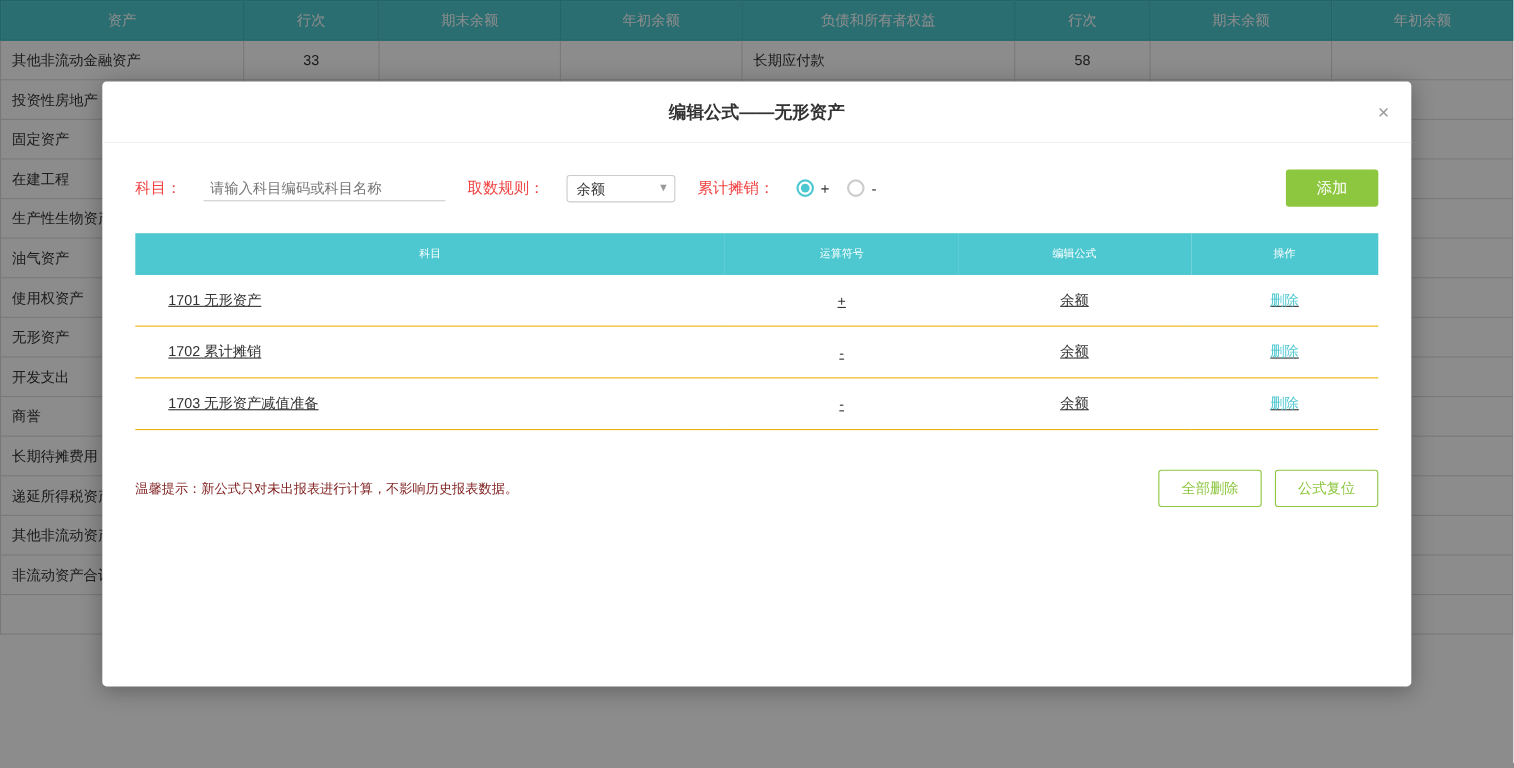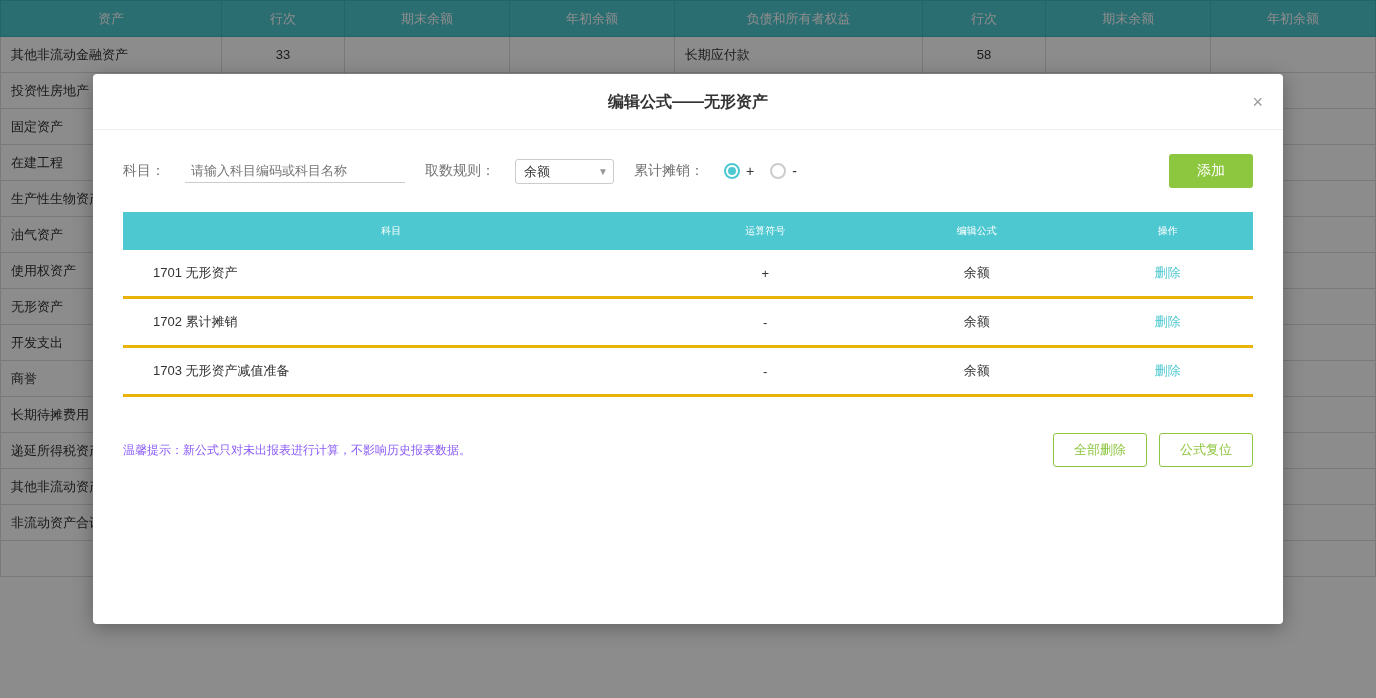--- a/index.html
+++ b/index.html
@@ -99,21 +99,21 @@
 
     
     .form-row {
       display: flex;
       align-items: center;
       gap: 20px;
       margin-bottom: 24px;
     }
 
     .form-label {
-      color: #737373;
+      color: #ef4444;
       white-space: nowrap;
       font-size: 14px;
     }
 
     .form-input {
       border: none;
       border-bottom: 1px solid #ccc;
       outline: none;
       padding: 4px 6px;
       font-size: 13px;
@@ -255,21 +255,21 @@
 
     
     .modal-footer {
       padding: 16px 30px 20px;
       display: flex;
       align-items: center;
       justify-content: space-between;
     }
 
     .tip-text {
-      color: #8b5cf6;
+      color: #7f1d1d;
       font-size: 12px;
       text-align: center;
     }
 
     .footer-buttons {
       display: flex;
       gap: 12px;
     }
 
     .btn-outline {
@@ -278,21 +278,22 @@
       color: #8dc63f;
       border-radius: 3px;
       padding: 7px 20px;
       font-size: 13px;
       cursor: pointer;
       font-family: inherit;
     }
 
     
     .data-table tbody tr td {
-      border-bottom: 3px solid #eab308;
+      border-bottom: 1px solid #eab308;
+      text-decoration: underline;
     }
   </style>
 </head>
 <body>
 
 <div class="bg-table-wrap">
 
   <table class="bg-table">
     <thead>
       <tr>

